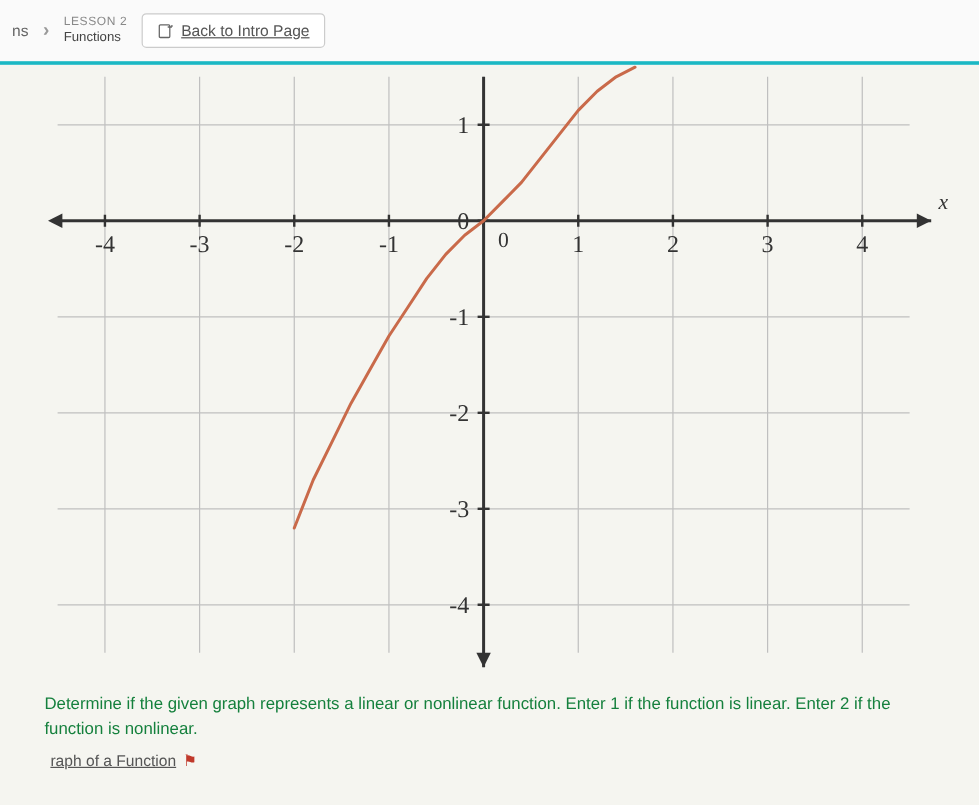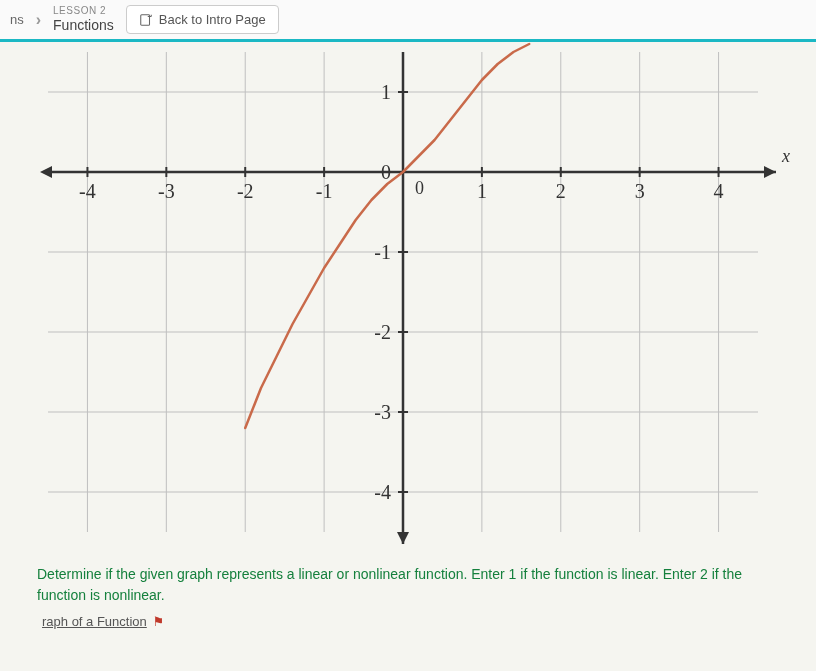--- a/index.html
+++ b/index.html
@@ -11,38 +11,39 @@
       overflow: hidden;
       position: relative;
     }
     .header {
       display: flex;
       align-items: center;
       padding: 4px 10px;
       gap: 12px;
       background: #fafafa;
       border-bottom: 3px solid #1bb8c4;
-      height: 42px;
+      height: 54px;
     }
     .nav-label { font-size: 13px; color: #666; }
     .chevron { font-size: 16px; color: #999; font-weight: bold; }
     .lesson-block { line-height: 1.2; }
     .lesson-num { font-size: 10px; color: #888; letter-spacing: 0.5px; }
-    .lesson-name { font-size: 14px; color: #444; }
+    .lesson-name { font-size: 11px; color: #444; }
     .back-btn {
       border: 1px solid #ccc;
       border-radius: 4px;
       padding: 6px 12px;
       font-size: 13px;
       color: #555;
       background: #fff;
       display: flex;
       align-items: center;
       gap: 6px;
       cursor: pointer;
+      text-decoration: underline;
     }
     .back-icon { width: 14px; height: 14px; }
     .chart-area {
       position: relative;
       width: 780px;
       height: 510px;
       margin: 0 auto;
     }
     .question-area {
       padding: 12px 40px 4px 37px;

